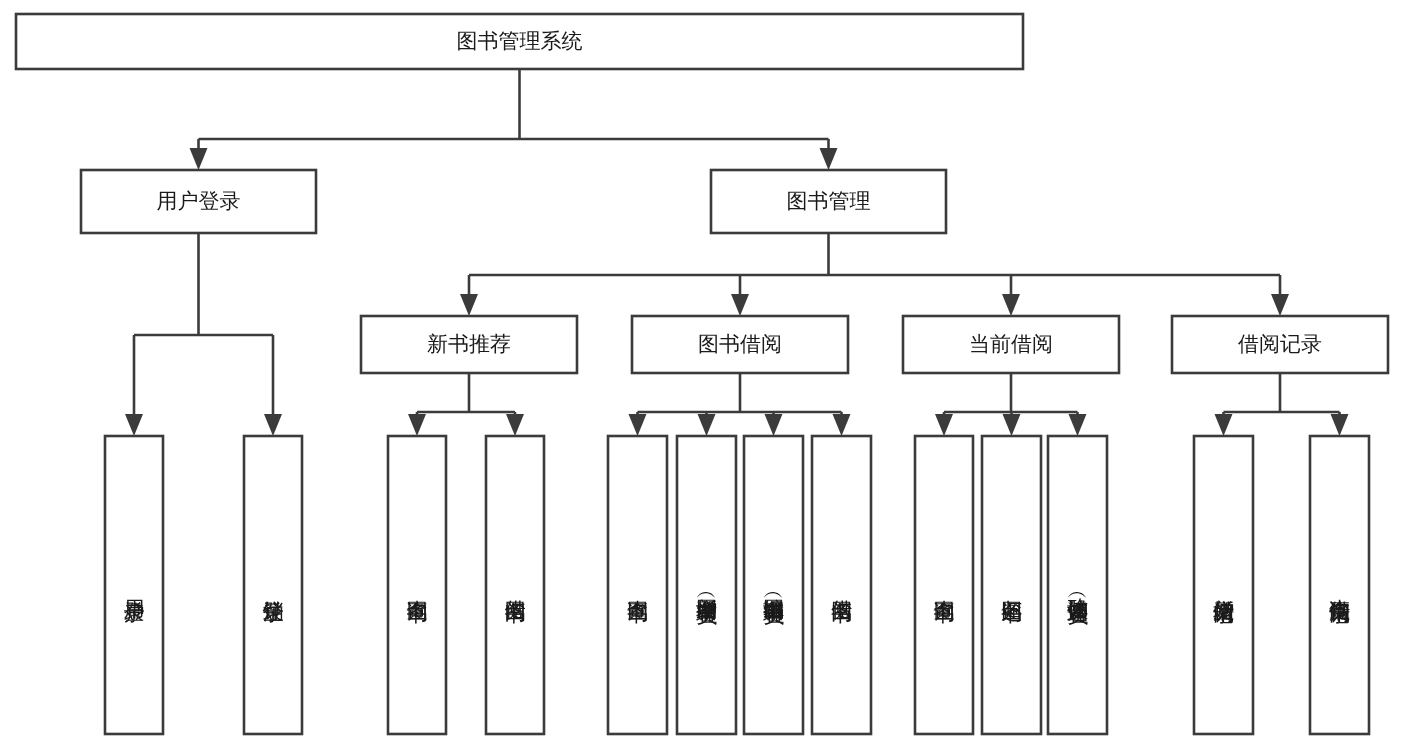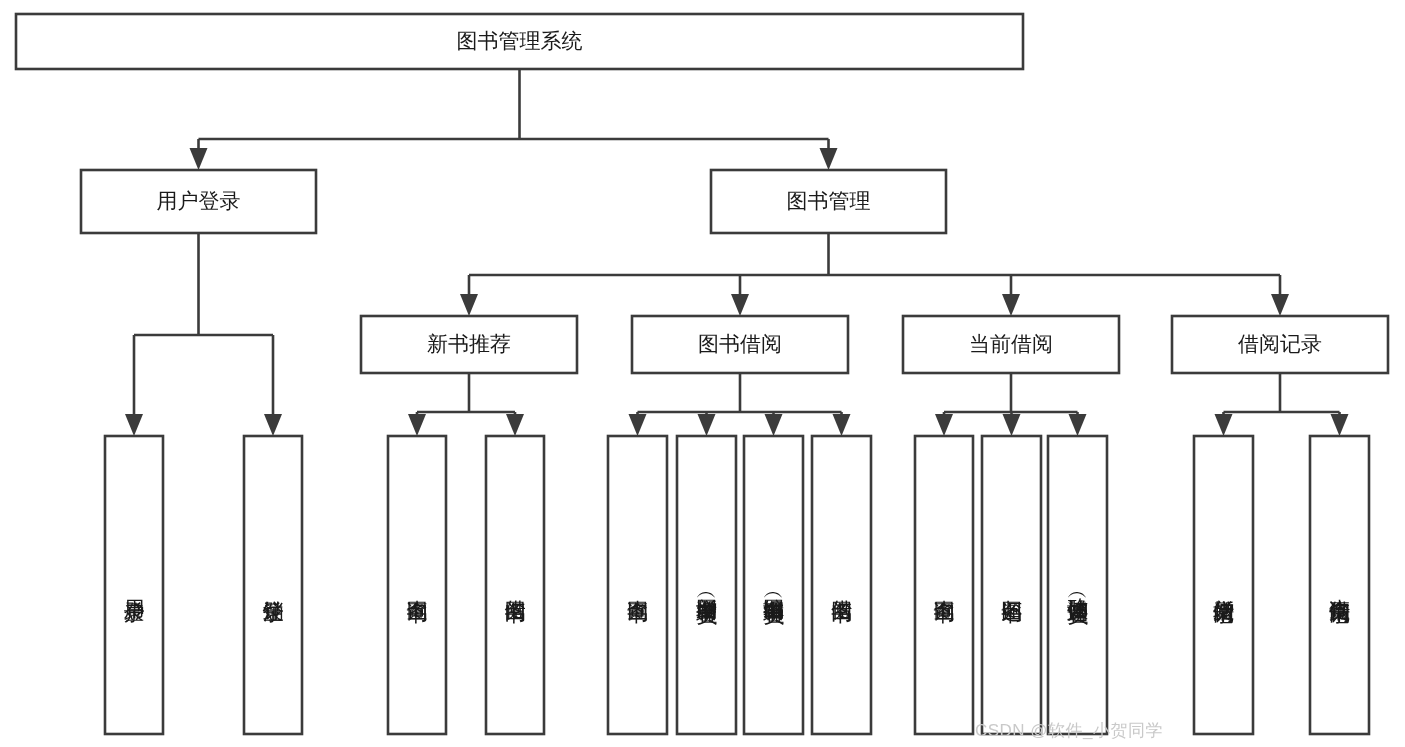--- a/index.html
+++ b/index.html
@@ -177,15 +177,14 @@
       <div class="node-label-v" style="left: 677px; top: 436px; width: 59px; height: 298px;">新增图书（管理员）</div>
       <div class="node-label-v" style="left: 744px; top: 436px; width: 59px; height: 298px;">编辑图书（管理员）</div>
       <div class="node-label-v" style="left: 812px; top: 436px; width: 59px; height: 298px;">借阅图书</div>
       <div class="node-label-v" style="left: 915px; top: 436px; width: 58px; height: 298px;">查询图书</div>
       <div class="node-label-v" style="left: 982px; top: 436px; width: 59px; height: 298px;">归还图书</div>
       <div class="node-label-v" style="left: 1048px; top: 436px; width: 59px; height: 298px;">确认归还（管理员）</div>
       <div class="node-label-v" style="left: 1194px; top: 436px; width: 59px; height: 298px;">新增借阅记录</div>
       <div class="node-label-v" style="left: 1310px; top: 436px; width: 59px; height: 298px;">查询借阅记录</div>
     </div>
 
-  <div class="watermark">CSDN @软件_小贺同学</div>
 
 </div>
 
 </body></html>

